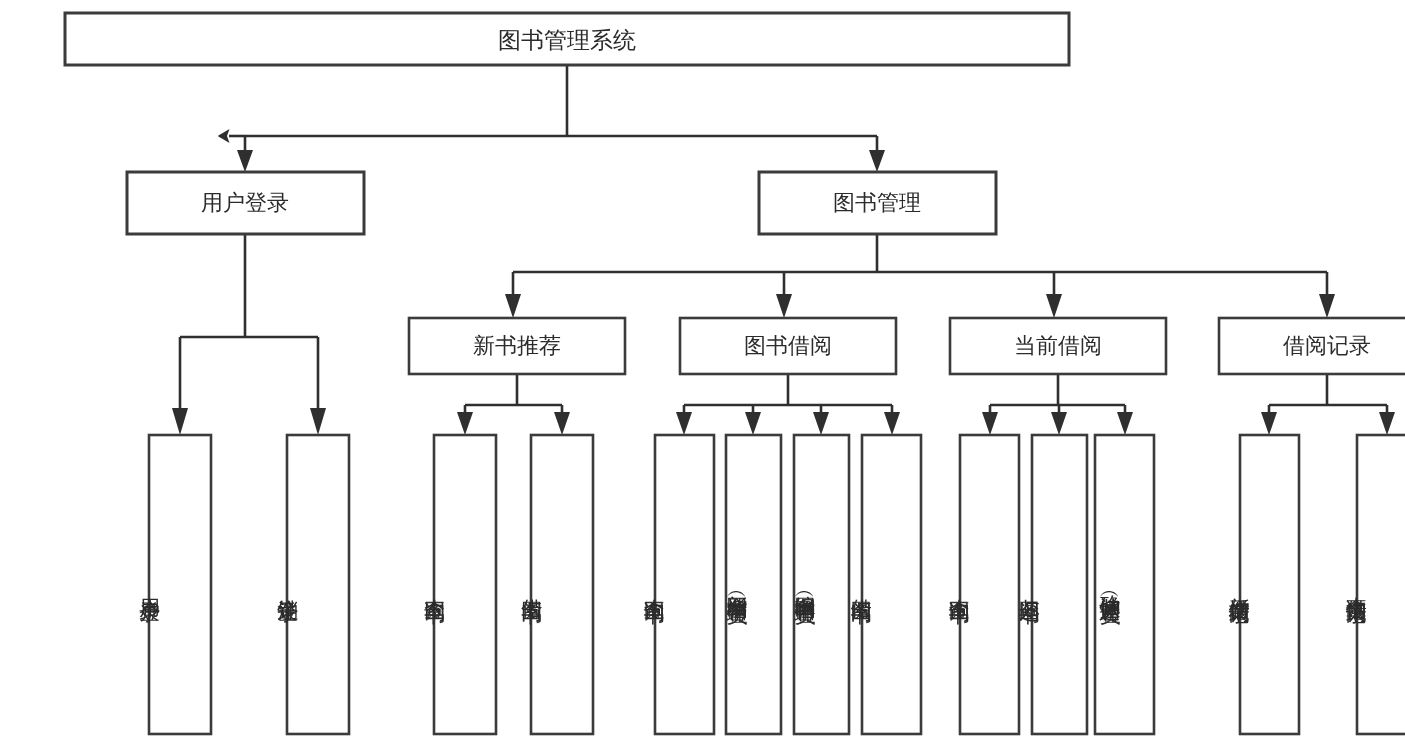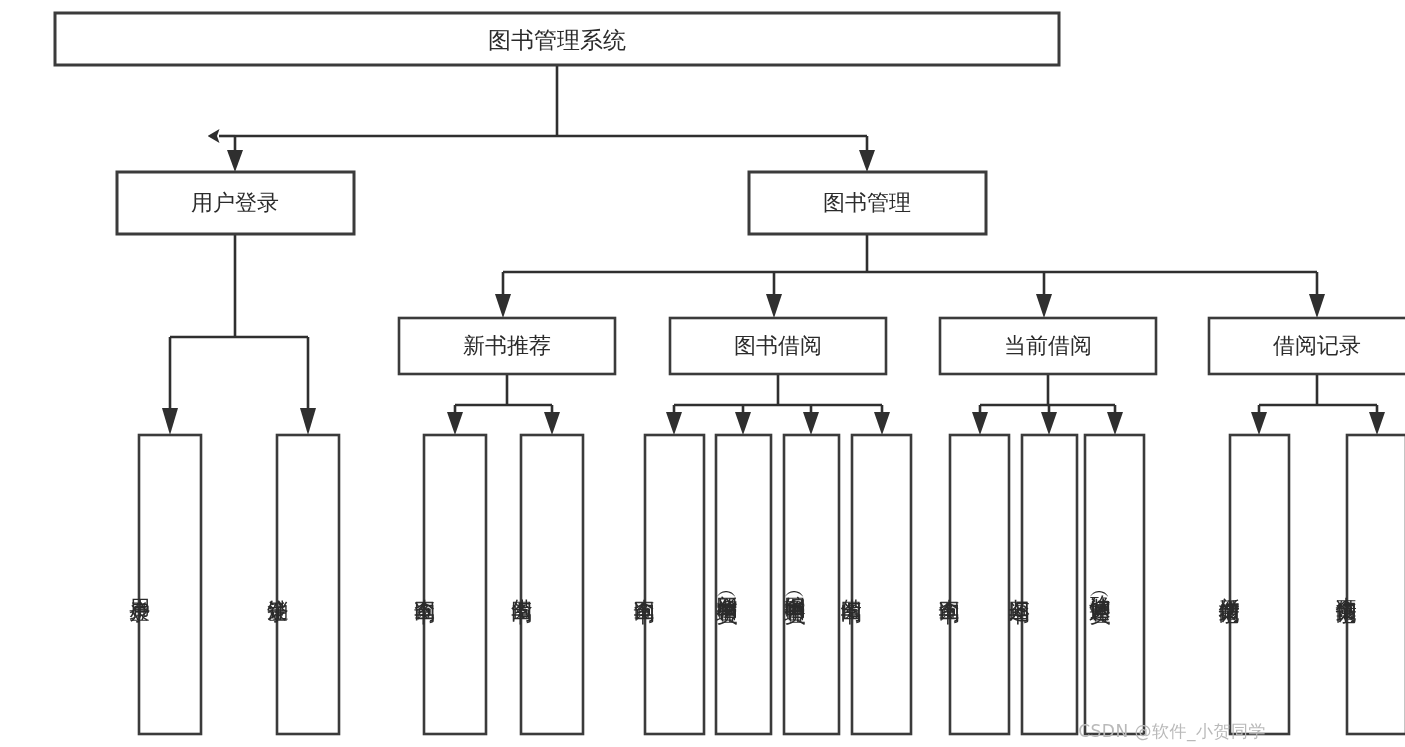--- a/index.html
+++ b/index.html
@@ -9,21 +9,21 @@
   }
   body {
     width: 1405px;
     height: 747px;
     font-family: "DejaVu Sans", "Liberation Sans", sans-serif;
     overflow: hidden;
     position: relative;
   }
   #diagram-root {
     position: absolute;
-    left: 6px;
+    left: 16px;
     top: 0;
     width: 1237px;
     height: 747px;
     padding-left: 31px;
   }
   svg.flow {
     display: block;
     width: 1405px;
     height: 747px;
   }
@@ -216,14 +216,13 @@
   <div class="vertical-label" style="left:608px;  top:435px; width:59px;  height:299px;">查询图书</div>
   <div class="vertical-label" style="left:679px;  top:435px; width:55px;  height:299px; align-items:flex-start;">新增图书（管理员）</div>
   <div class="vertical-label" style="left:747px;  top:435px; width:55px;  height:299px; align-items:flex-start;">编辑图书（管理员）</div>
   <div class="vertical-label" style="left:815px;  top:435px; width:59px;  height:299px;">借阅图书</div>
   <div class="vertical-label" style="left:913px;  top:435px; width:59px;  height:299px;">查询图书</div>
   <div class="vertical-label" style="left:985px;  top:435px; width:55px;  height:299px;">归还图书</div>
   <div class="vertical-label" style="left:1048px; top:435px; width:59px; height:299px; align-items:flex-start;">确认归还（管理员）</div>
   <div class="vertical-label" style="left:1193px; top:435px; width:59px; height:299px;">新增借阅记录</div>
   <div class="vertical-label" style="left:1310px; top:435px; width:59px; height:299px;">查询借阅记录</div>
 
-  <div id="watermark">CSDN @软件_小贺同学</div>
 </div>
 
 </body></html>

